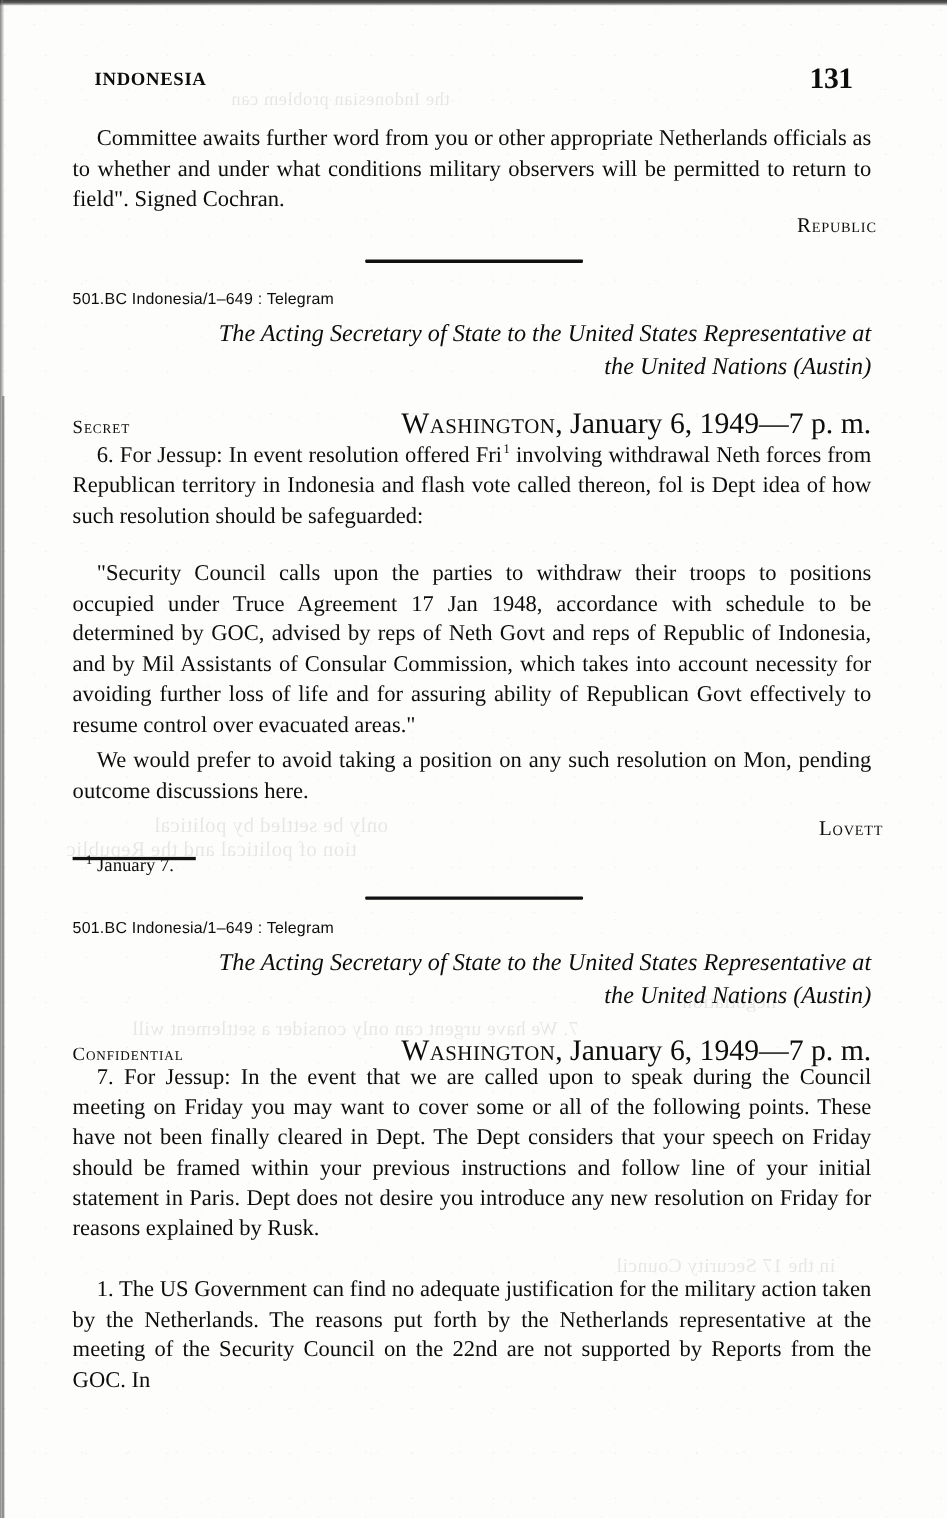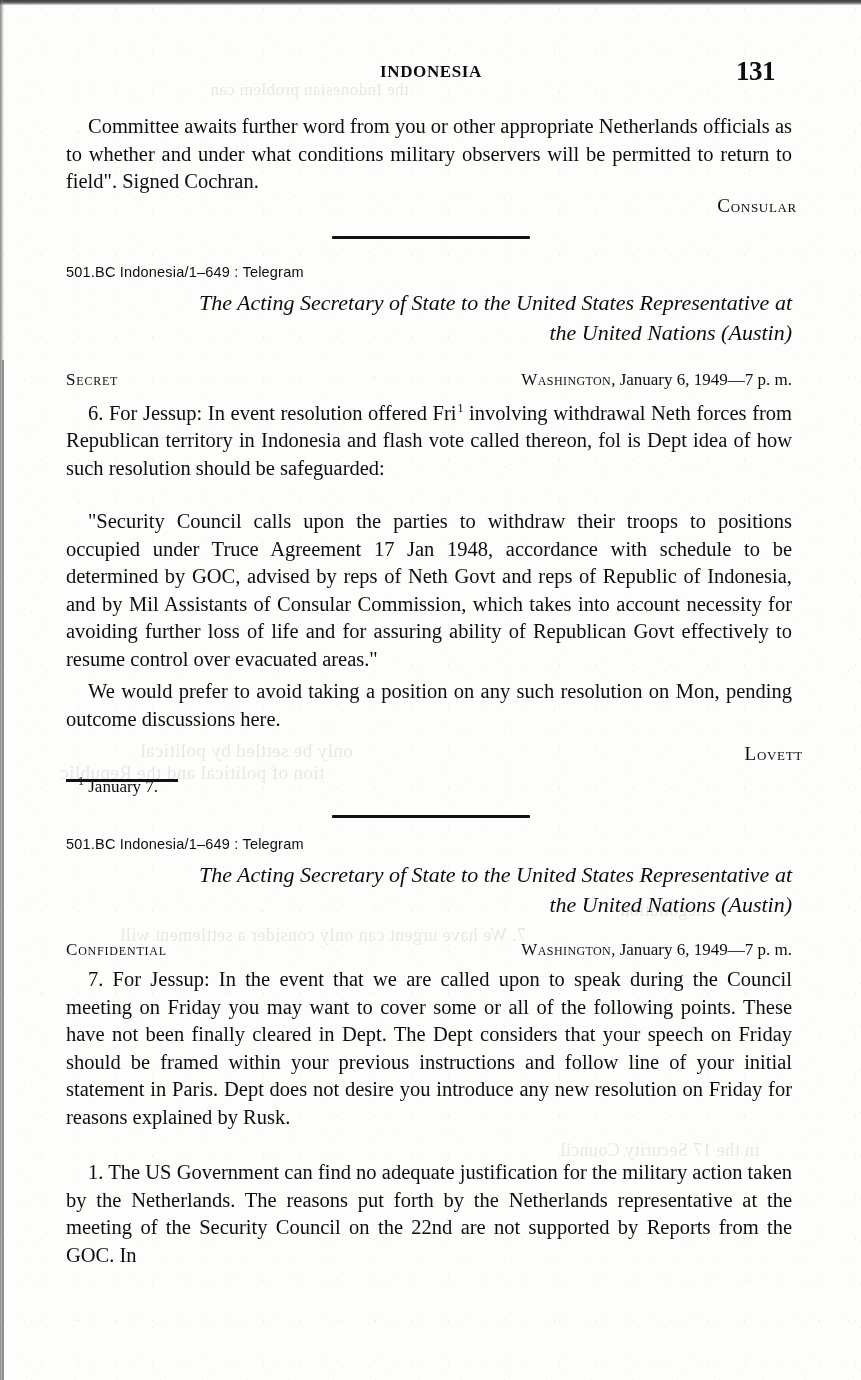--- a/index.html
+++ b/index.html
@@ -72,21 +72,20 @@
   }
 
   
   .runhead {
     position: absolute;
     top: 62px;
     left: 86px;
     width: 690px;
     display: flex;
     align-items: baseline;
-    justify-content: center;
   }
   .runhead-title {
     font-weight: bold;
     font-size: 17px;
     letter-spacing: .6px;
   }
   .folio {
     position: absolute;
     top: 56px;
     right: 86px;
@@ -174,21 +173,21 @@
   }
   .classification {
     font-variant: small-caps;
     font-size: 17px;
     letter-spacing: .8px;
     white-space: nowrap;
   }
   .dateline {
     margin-left: auto;
     white-space: nowrap;
-    font-size: 17px;
+    font-size: 27px;
   }
   .dateline .city {
     font-variant: small-caps;
     letter-spacing: .4px;
   }
 
   
   .footnote {
     position: absolute;
     left: 78px;
@@ -220,21 +219,21 @@
 
     <div class="runhead">
       <span class="runhead-title">INDONESIA</span>
     </div>
     <div class="folio">131</div>
 
     <div class="block" style="top:113px;">
       <p class="body indent">Committee awaits further word from you or other appropriate Netherlands officials as to whether and under what conditions military observers will be permitted to return to field". Signed Cochran.</p>
     </div>
     <div class="signature" style="top:195px;">
-      <span>Consular</span>
+      <span>Republic</span>
     </div>
 
     <div class="rule-doc" style="top:236px;"></div>
 
     <div class="srcnote" style="top:264px;">501.BC Indonesia/1–649 : Telegram</div>
 
     <div class="doctitle" style="top:288px;">
       <span class="l1">The Acting Secretary of State to the United States Representative at</span>
       <span class="l2">the United Nations (Austin)</span>
     </div>

